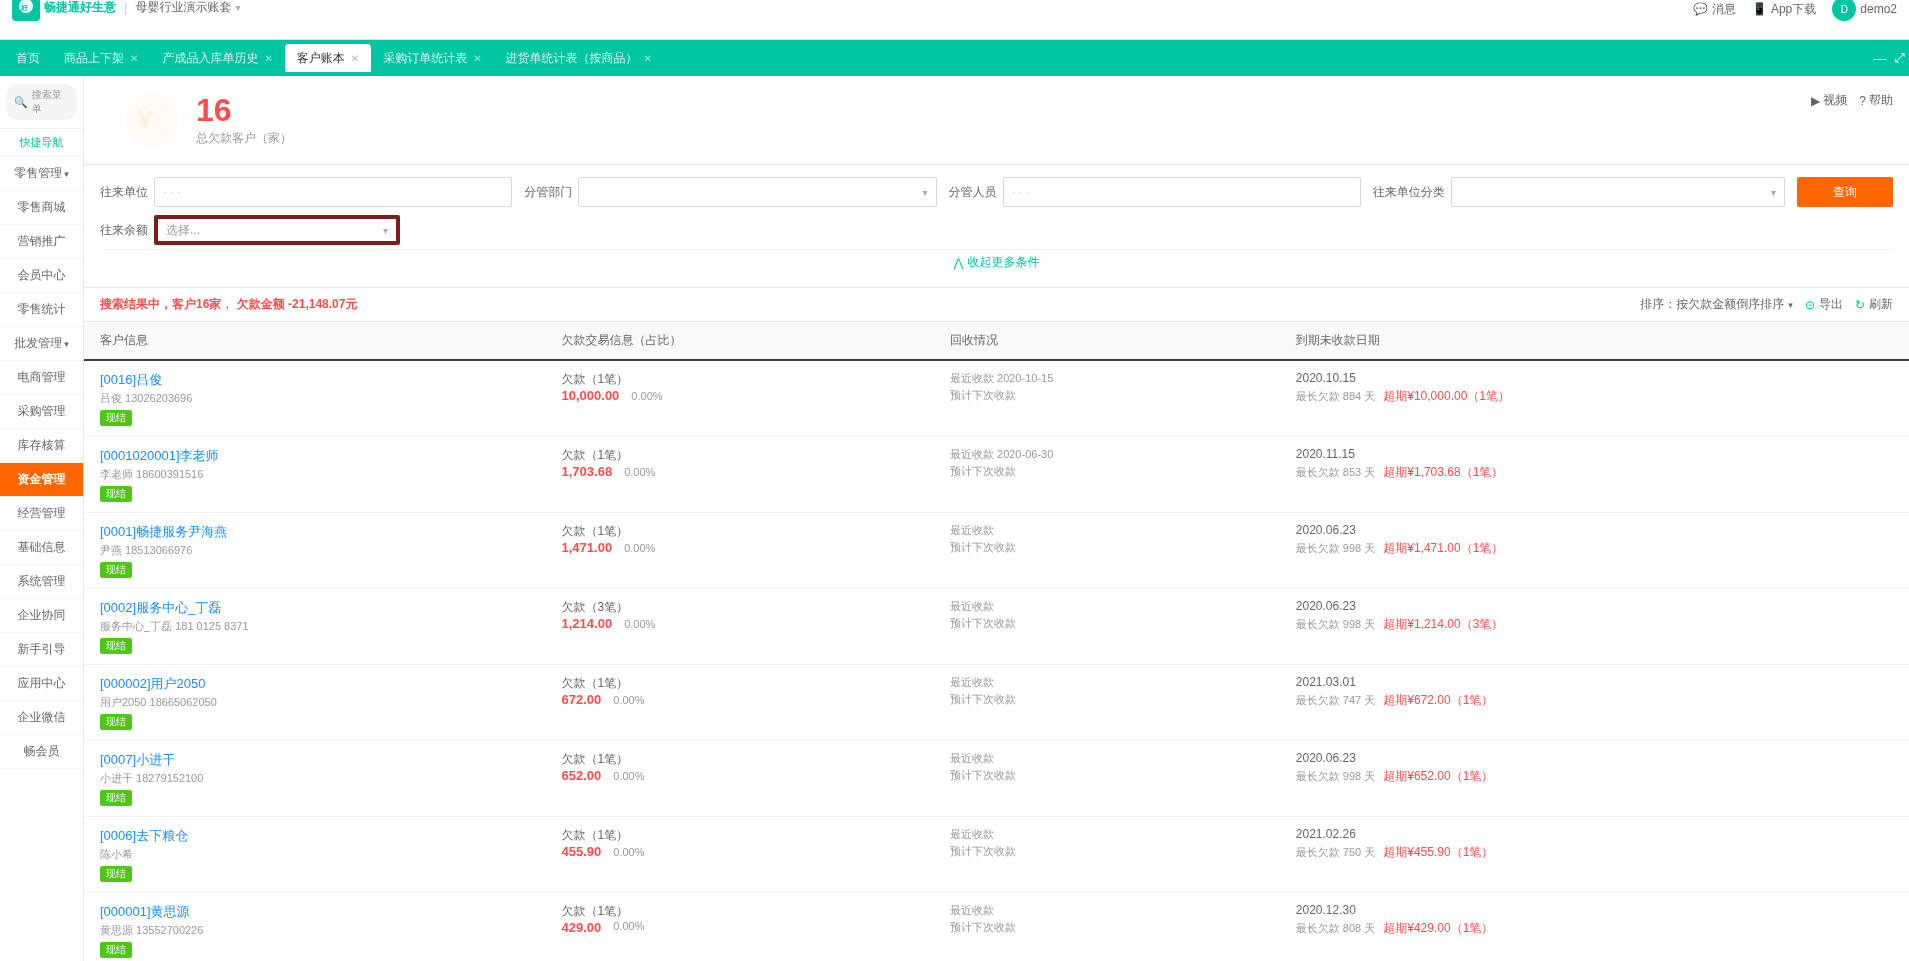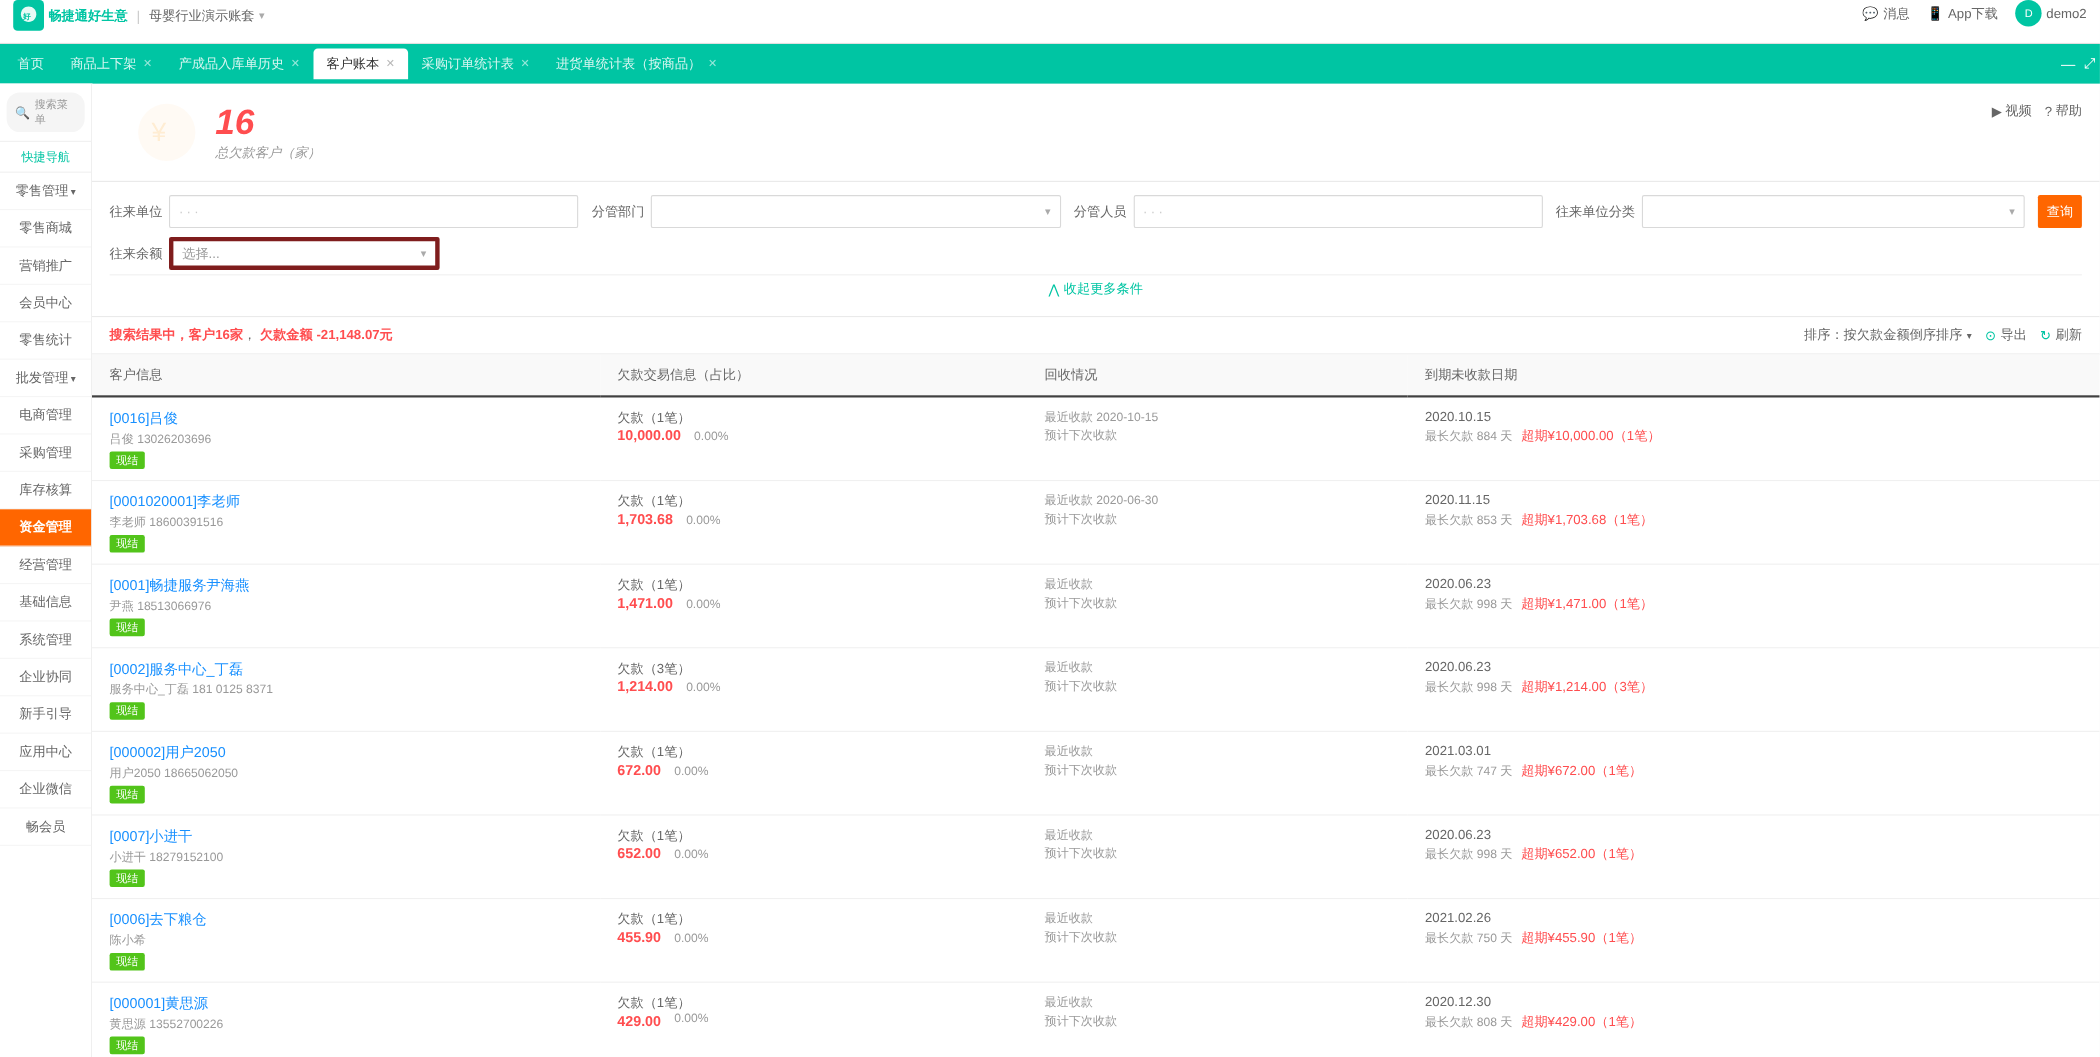--- a/index.html
+++ b/index.html
@@ -3,23 +3,23 @@
   <meta charset="utf-8">
   <style>
     * { box-sizing: border-box; margin: 0; padding: 0; font-family: 'Microsoft YaHei', Arial, sans-serif; }
     body { background: #f5f5f5; font-size: 13px; color: #333; overflow: hidden; }
 
     
     .top-bar {
       height: 40px;
       background: #fff;
       display: flex;
-      align-items: flex-start;
+      align-items: flex-end;
       justify-content: space-between;
-      padding: 0 12px;
+      padding: 18px 12px;
       border-bottom: 1px solid #e0e0e0;
     }
     .top-bar-left { display: flex; align-items: center; gap: 8px; }
     .logo { display: flex; align-items: center; gap: 4px; }
     .logo-icon { width: 28px; height: 28px; background: #00c5a3; border-radius: 4px; display: flex; align-items: center; justify-content: center; }
     .logo-text { color: #00c5a3; font-size: 12px; font-weight: bold; }
     .company-select { display: flex; align-items: center; gap: 4px; color: #666; font-size: 12px; cursor: pointer; }
     .top-bar-right { display: flex; align-items: center; gap: 16px; font-size: 12px; color: #666; }
     .top-bar-right span { cursor: pointer; display: flex; align-items: center; gap: 4px; }
 
@@ -108,21 +108,21 @@
     .stat-card {
       flex: 1;
       display: flex;
       align-items: center;
       gap: 16px;
       padding: 0 20px;
       border-right: 1px solid #f0f0f0;
     }
     .stat-card:last-child { border-right: none; }
     .stat-icon { width: 56px; height: 56px; opacity: 0.3; }
-    .stat-info { display: flex; flex-direction: column; font-style: italic; }
+    .stat-info { display: flex; flex-direction: column; }
     .stat-number { font-size: 32px; font-weight: bold; color: #ff4d4f; line-height: 1.1; }
     .stat-number.negative { color: #ff4d4f; }
     .stat-number.dark { color: #333; }
     .stat-label { font-size: 12px; color: #999; margin-top: 2px; }
 
     
     .filter-area {
       background: #fff;
       padding: 12px 16px;
       border-bottom: 1px solid #e8e8e8;
@@ -141,21 +141,21 @@
       align-items: center;
       justify-content: space-between;
       cursor: pointer;
       background: #fff;
     }
     .filter-btn-orange {
       background: #ff6600;
       color: #fff;
       border: none;
       height: 30px;
-      padding: 0 8px;
+      padding: 0 36px;
       border-radius: 2px;
       cursor: pointer;
       font-size: 12px;
     }
     .filter-row-2 { display: flex; align-items: center; gap: 12px; }
     .collapse-btn {
       display: flex;
       align-items: center;
       justify-content: center;
       gap: 4px;

